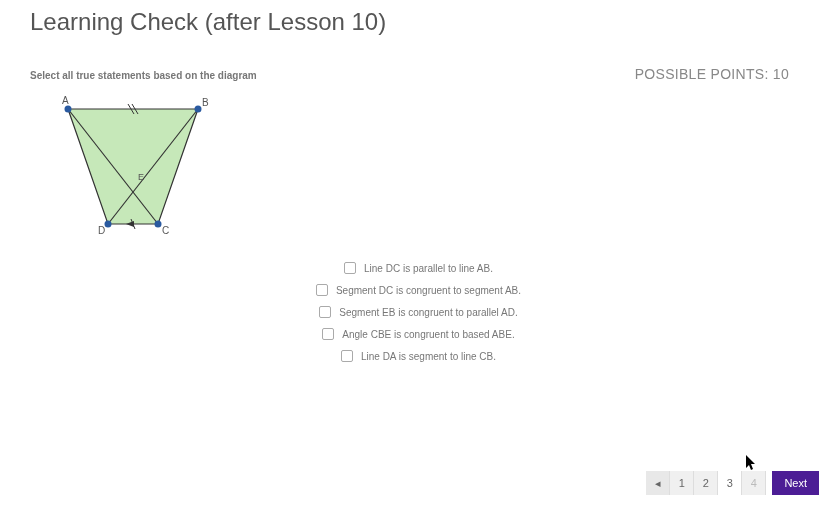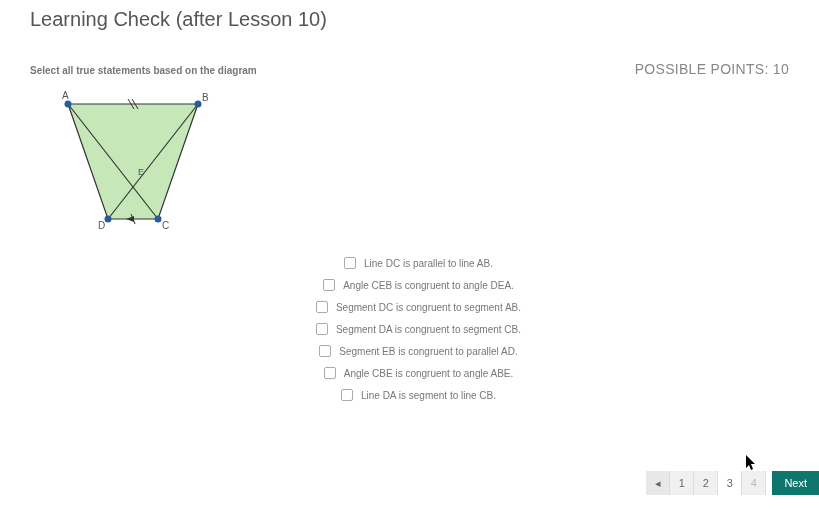--- a/index.html
+++ b/index.html
@@ -10,21 +10,21 @@
       height: 509px;
       overflow: hidden;
       position: relative;
     }
     .page {
       background: #fff;
       padding: 8px 30px 20px 30px;
       min-height: 100%;
     }
     .title {
-      font-size: 20px;
+      font-size: 24px;
       color: #555;
       font-weight: 400;
       margin-bottom: 22px;
     }
     .header-row {
       display: flex;
       justify-content: space-between;
       align-items: baseline;
       margin-bottom: 12px;
     }
@@ -87,21 +87,21 @@
       font-size: 11px;
       border-right: 1px solid #ddd;
       cursor: pointer;
     }
     .page-btn.arrow { background: #e8e8e8; }
     .page-btn.active { background: #fff; }
     .page-btn.muted { color: #bbb; }
     .next-btn {
       height: 24px;
       padding: 0 12px;
-      background: #0f766e;
+      background: #4c1d95;
       color: #fff;
       font-size: 11px;
       display: flex;
       align-items: center;
       margin-left: 6px;
       cursor: pointer;
     }
     .cursor {
       position: absolute;
       bottom: 34px;
@@ -148,38 +148,30 @@
       <text x="90" y="86" font-size="9" fill="#555">E</text>
     </svg>
   </div>
 
   <div class="options">
     <div class="option">
       <input type="checkbox" id="o0" style="">
       <label for="o0">Line DC is parallel to line AB.</label>
     </div>
     <div class="option">
-      <input type="checkbox" id="o1" style="">
-      <label for="o1">Angle CEB is congruent to angle DEA.</label>
-    </div>
-    <div class="option">
       <input type="checkbox" id="o2" style="">
       <label for="o2">Segment DC is congruent to segment AB.</label>
-    </div>
-    <div class="option">
-      <input type="checkbox" id="o3" style="">
-      <label for="o3">Segment DA is congruent to segment CB.</label>
     </div>
     <div class="option">
       <input type="checkbox" id="o4" style="">
       <label for="o4">Segment EB is congruent to parallel AD.</label>
     </div>
     <div class="option">
       <input type="checkbox" id="o5" style="">
-      <label for="o5">Angle CBE is congruent to angle ABE.</label>
+      <label for="o5">Angle CBE is congruent to based ABE.</label>
     </div>
     <div class="option">
       <input type="checkbox" id="o6" style="">
       <label for="o6">Line DA is segment to line CB.</label>
     </div>
   </div>
 </div>
 
 <div class="pagination">
   <div class="page-btn arrow">◂</div>

